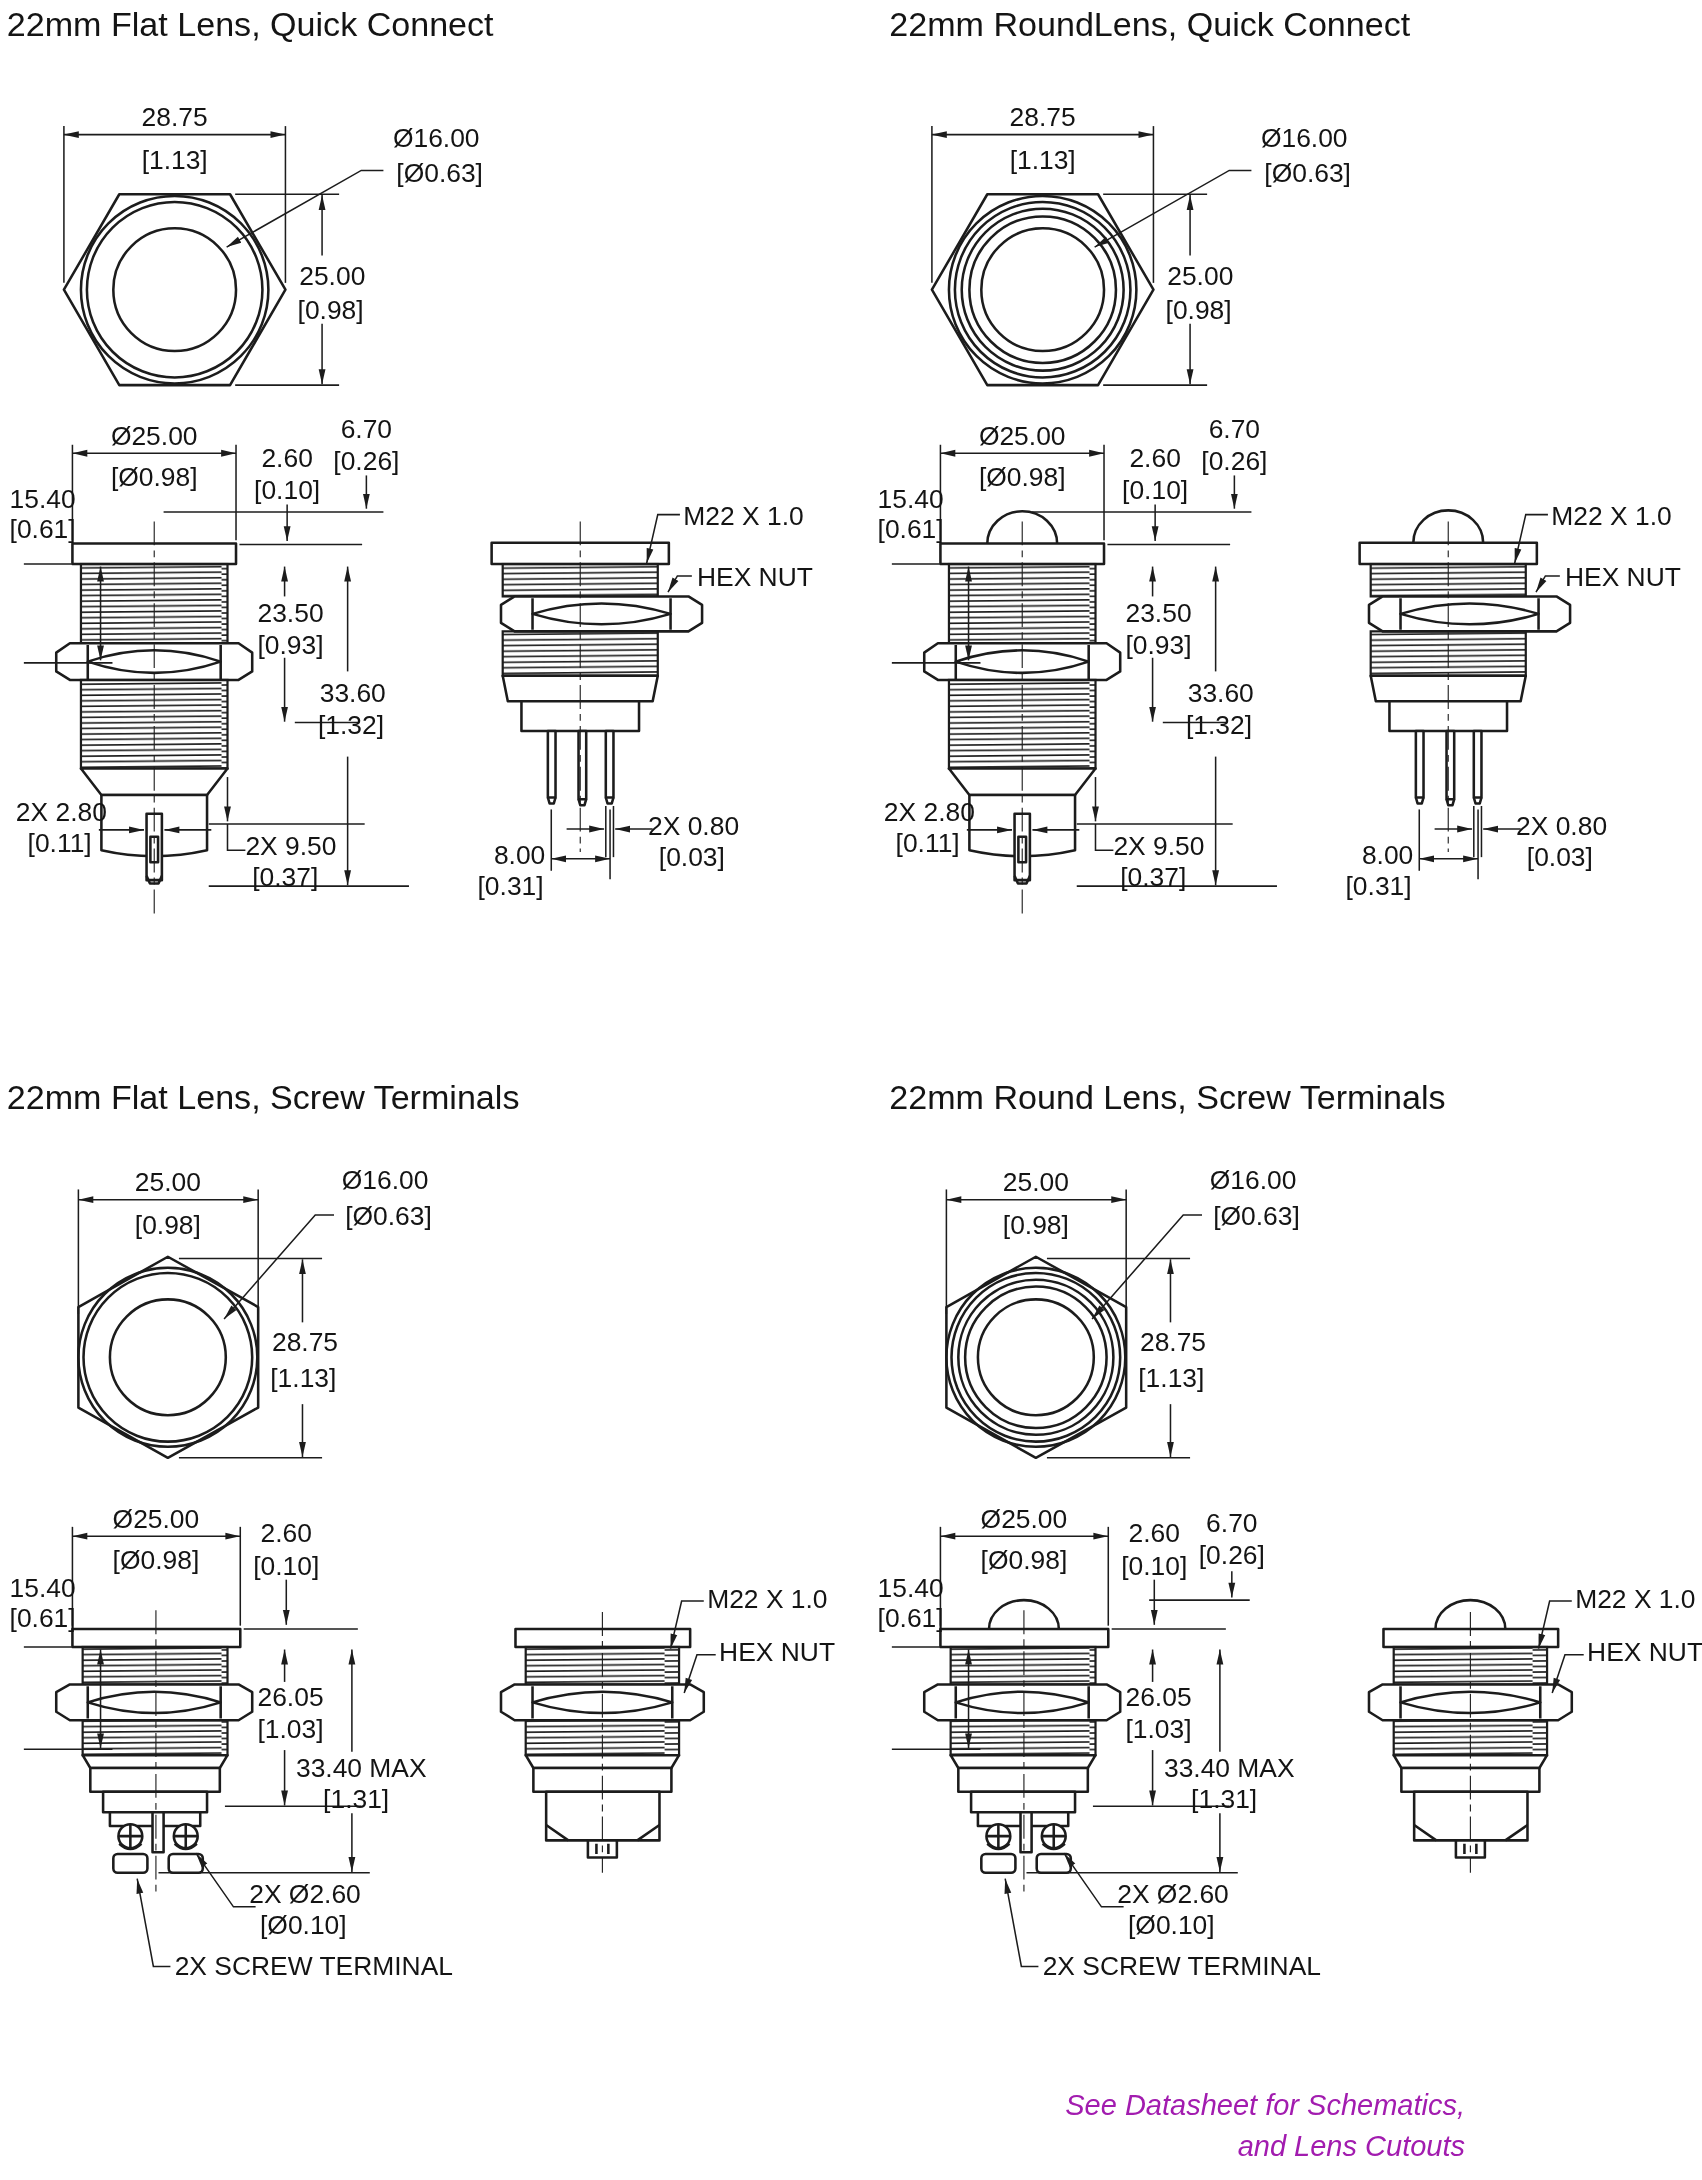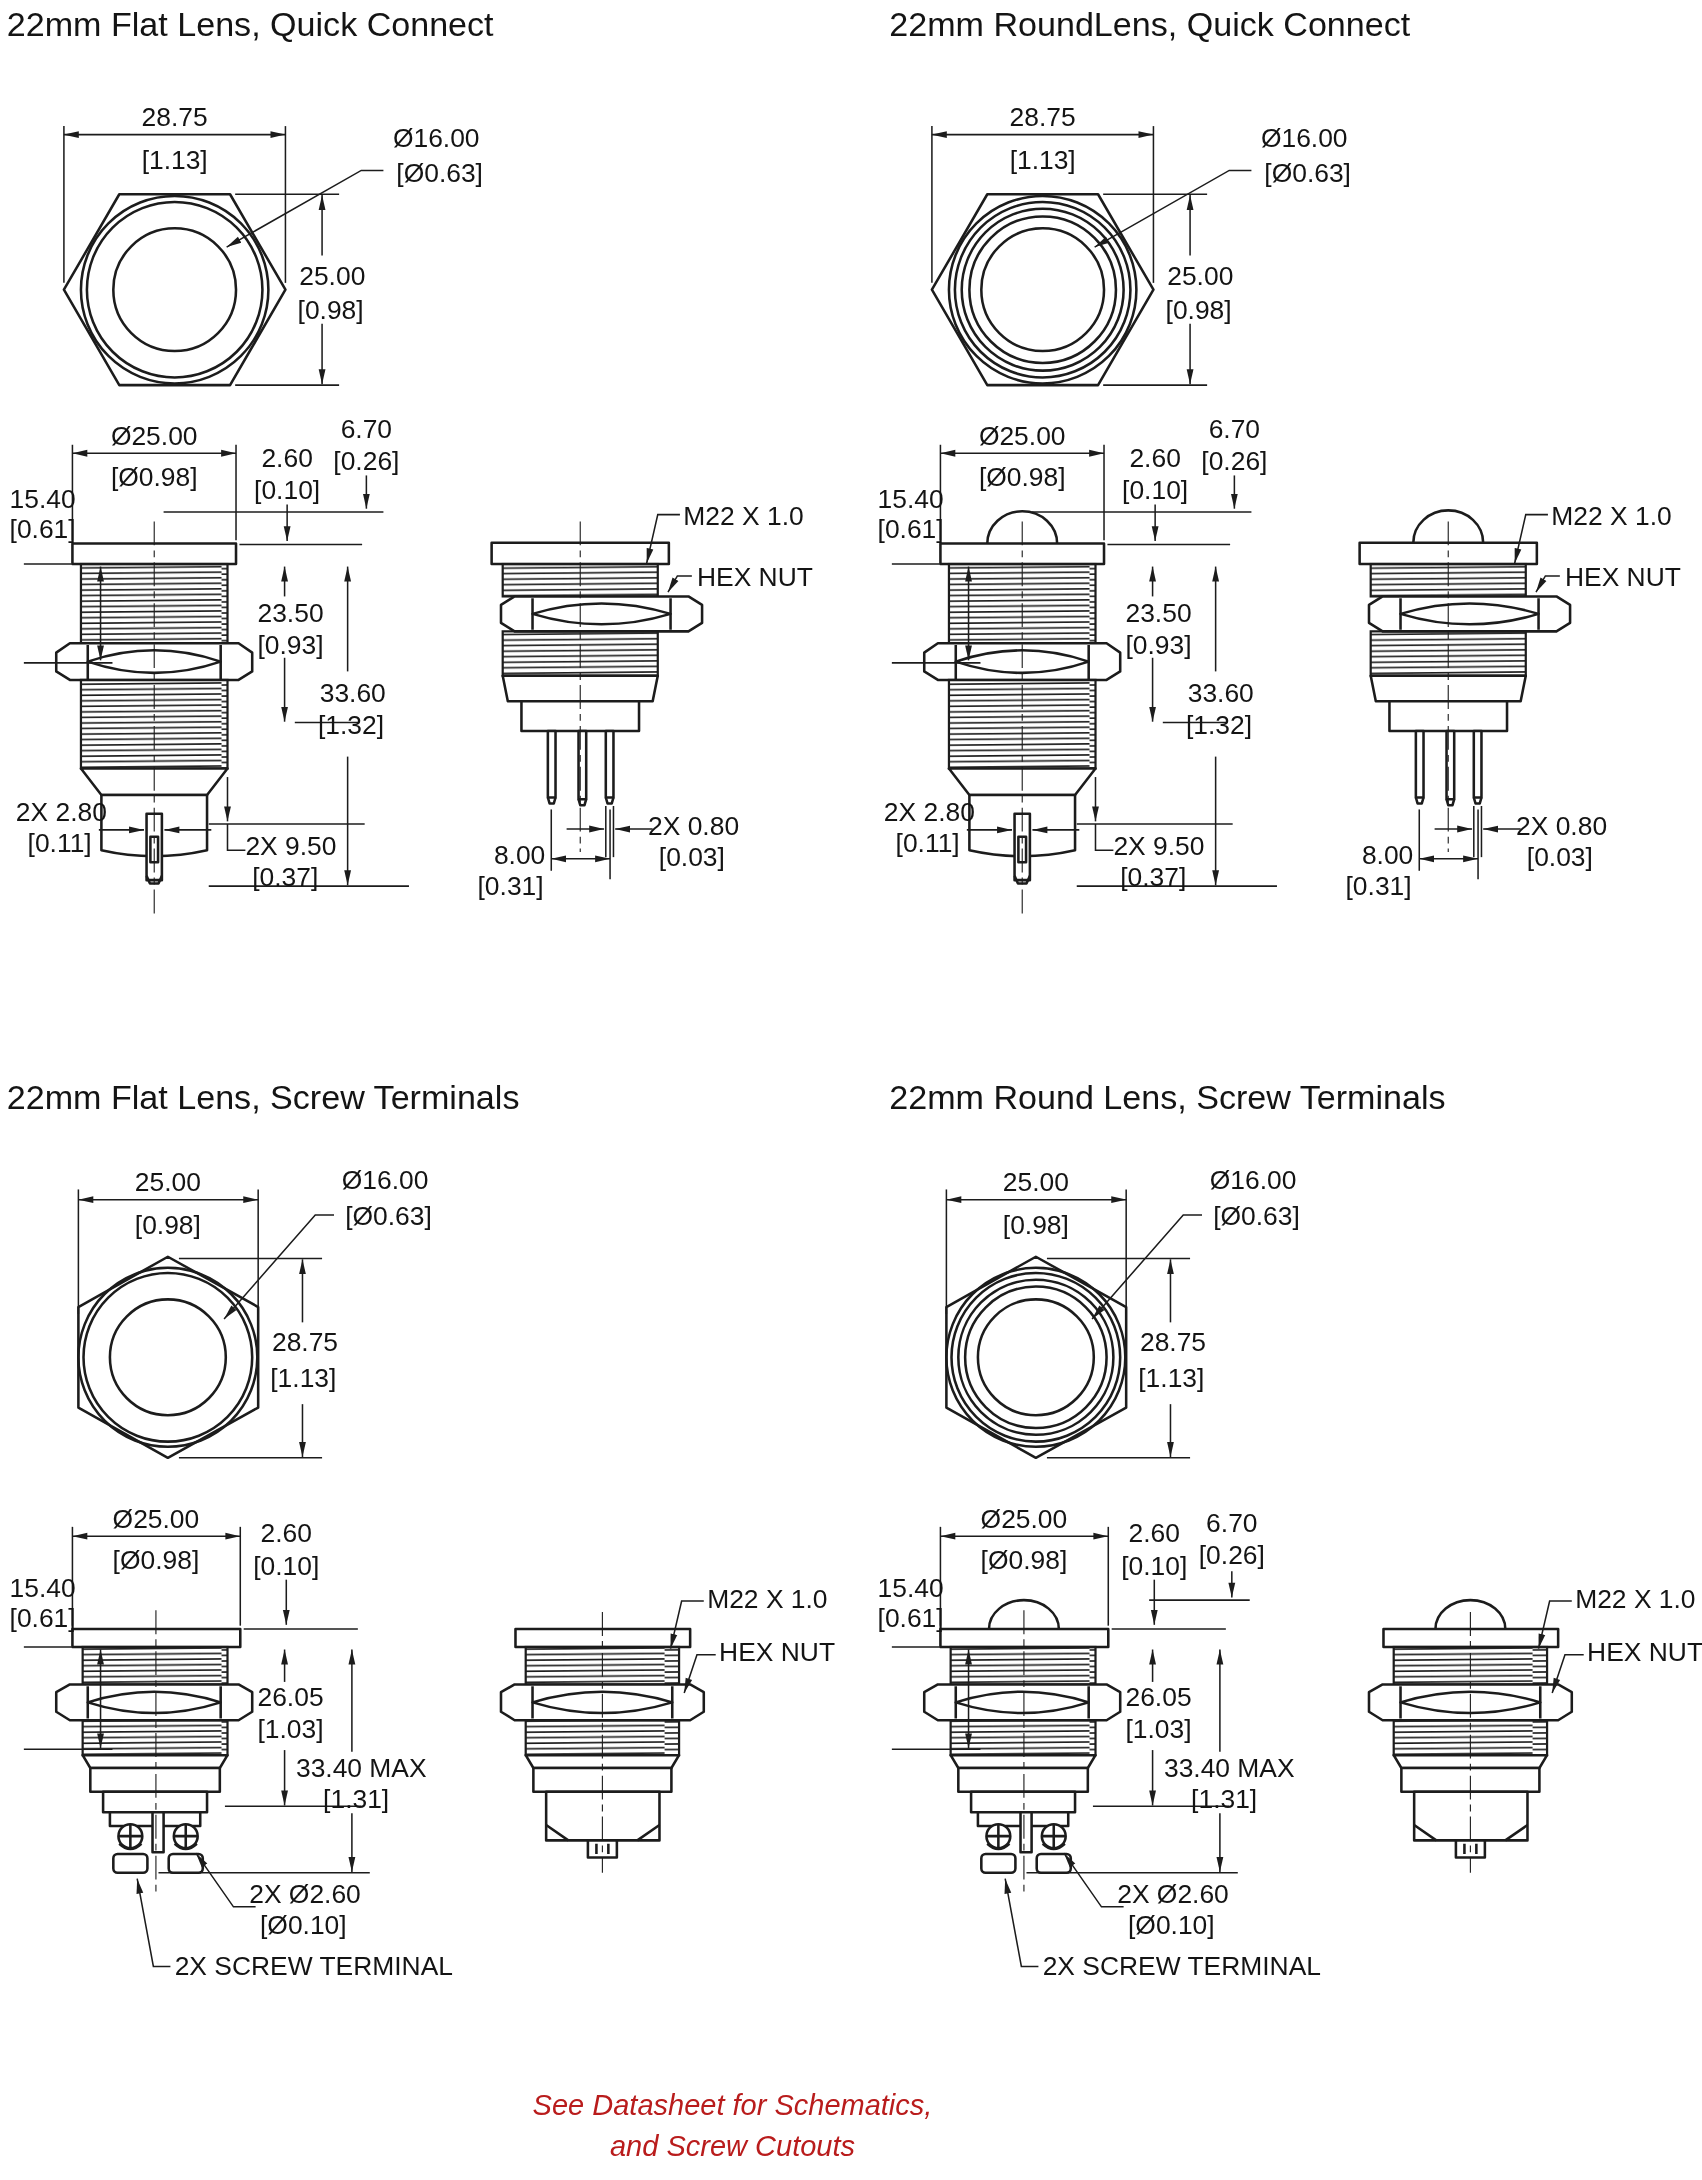--- a/index.html
+++ b/index.html
@@ -11,22 +11,22 @@
   #q3{left:868px;top:1048px;}
   .title{font-size:40px;fill:#141414;text-anchor:start;}
   .dim{font-size:31px;fill:#141414;text-anchor:middle;}
   .s{text-anchor:start;}
   .e{text-anchor:end;}
   .ol{fill:none;stroke:#1c1c1c;stroke-width:3;stroke-linejoin:round;}
   .olf{fill:#fff;stroke:#1c1c1c;stroke-width:3;stroke-linejoin:round;}
   .thr{fill:url(#thr);stroke:#1c1c1c;stroke-width:2.6;}
   .dl{fill:none;stroke:#1c1c1c;stroke-width:1.8;}
   .cl{fill:none;stroke:#1c1c1c;stroke-width:1.3;stroke-dasharray:28 6 8 6;}
-  .footer{position:absolute;left:0;top:2085px;width:1465px;text-align:center;
-          font-style:italic;font-size:29px;line-height:41px;color:#b91c1c;z-index:2;}
+  .footer{position:absolute;left:0;top:2085px;width:1465px;text-align:right;
+          font-style:italic;font-size:29px;line-height:41px;color:#a21caf;z-index:2;}
 </style>
 </head>
 <body>
 
 <svg width="0" height="0" style="position:absolute">
 <defs>
   <marker id="ar" viewBox="0 0 14 8" refX="14" refY="4" markerWidth="18" markerHeight="10" orient="auto-start-reverse" markerUnits="userSpaceOnUse">
     <path d="M14,4 L0,0.8 L0,7.2 Z" fill="#1c1c1c"></path>
   </marker>
   <pattern id="thr" width="260" height="13" patternUnits="userSpaceOnUse">
@@ -372,15 +372,15 @@
     <path class="ol" d="M666,682 A41,34 0 0 1 748,682"></path>
     <use href="#st-side2-body"></use>
     <use href="#st-side2-dims"></use>
     <text class="dim s" x="830" y="657">M22 X 1.0</text>
     <text class="dim s" x="844" y="720">HEX NUT</text>
   </g>
 </svg>
 
 <div class="footer">
   <div>See Datasheet for Schematics,</div>
-  <div>and Screw Cutouts</div>
+  <div>and Lens Cutouts</div>
 </div>
 
 
 </body></html>

